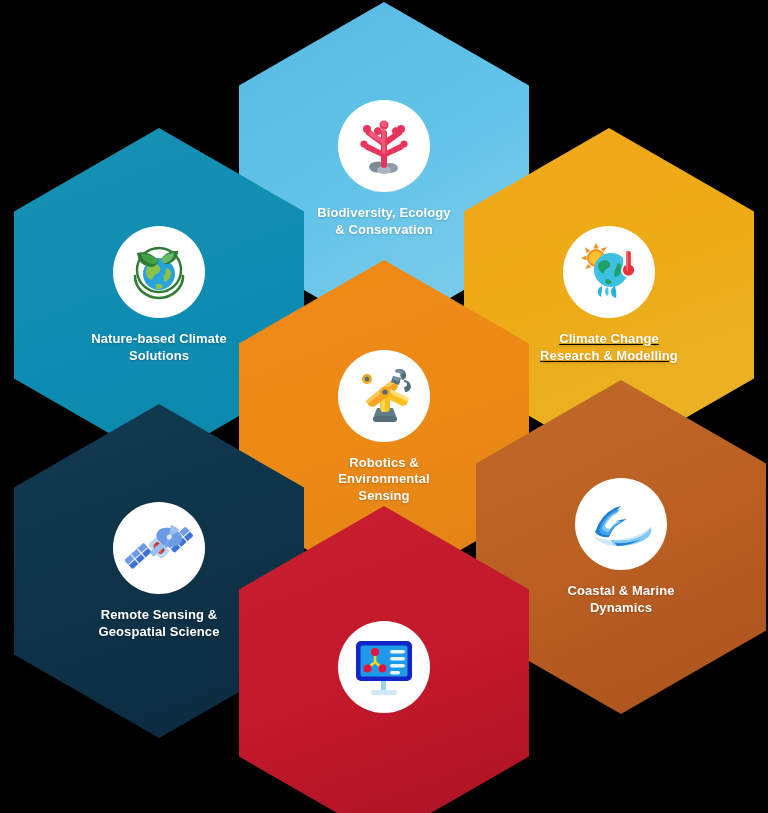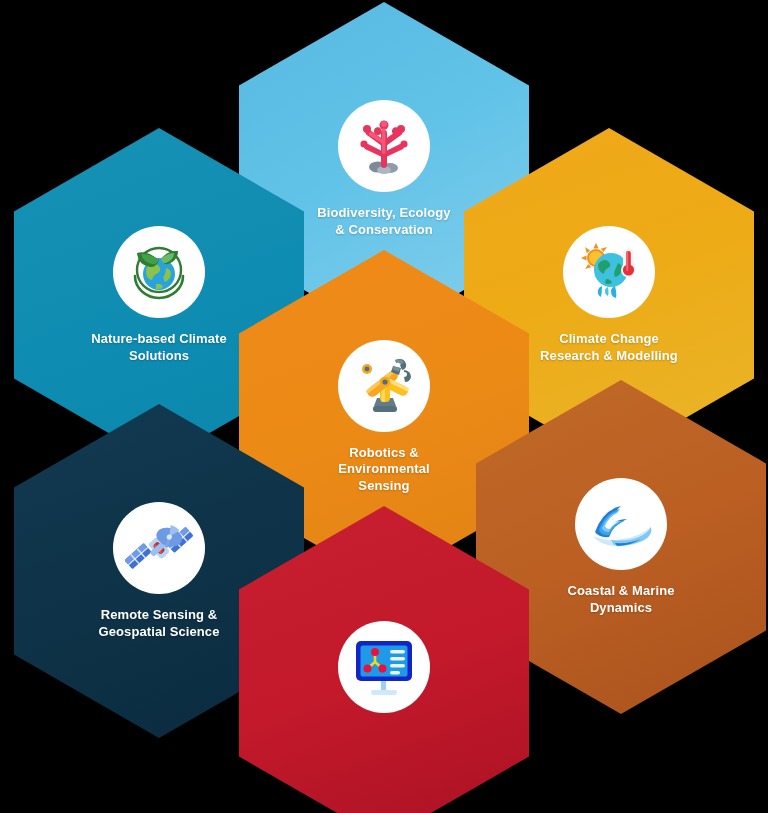--- a/index.html
+++ b/index.html
@@ -56,29 +56,29 @@
     text-align: center;
     letter-spacing: 0.1px;
     white-space: pre-line;
     text-shadow: 0 1px 2px rgba(0,0,0,0.22);
   }
 
   
   .pos-top        { left: 239px; top: 2px; }
   .pos-top-left   { left: 14px;  top: 128px; }
   .pos-top-right  { left: 464px; top: 128px; }
-  .pos-center     { left: 239px; top: 250px; }
+  .pos-center     { left: 239px; top: 260px; }
   .pos-bot-left   { left: 14px;  top: 404px; }
   .pos-bot-right  { left: 476px; top: 380px; }
   .pos-bottom     { left: 239px; top: 506px; }
 
   
   .fill-biodiversity { background: linear-gradient(150deg, #58b9e2 0%, #62c3e8 48%, #85cfec 100%); }
   .fill-nature       { background: linear-gradient(160deg, #1792b5 0%, #0f8cb1 55%, #0b87ac 100%); }
-  .fill-climate      { background: linear-gradient(160deg, #f0a81a 0%, #edab16 45%, #e9b52b 100%); }
+  .fill-climate      { background: linear-gradient(160deg, #f0a81a 0%, #edab16 45%, #e9b52b 100%); text-decoration: underline; }
   .fill-robotics     { background: linear-gradient(160deg, #f08a18 0%, #ec8a16 50%, #e08214 100%); }
   .fill-remote       { background: linear-gradient(160deg, #113a52 0%, #0e3247 55%, #0b2b3e 100%); }
   .fill-coastal      { background: linear-gradient(155deg, #c06a28 0%, #bb5f23 50%, #a9531d 100%); }
   .fill-ecological   { background: linear-gradient(160deg, #c7202f 0%, #c3192b 50%, #a91224 100%); }
 </style>
 </head>
 <body>
 
 <div id="hex-board">
 

